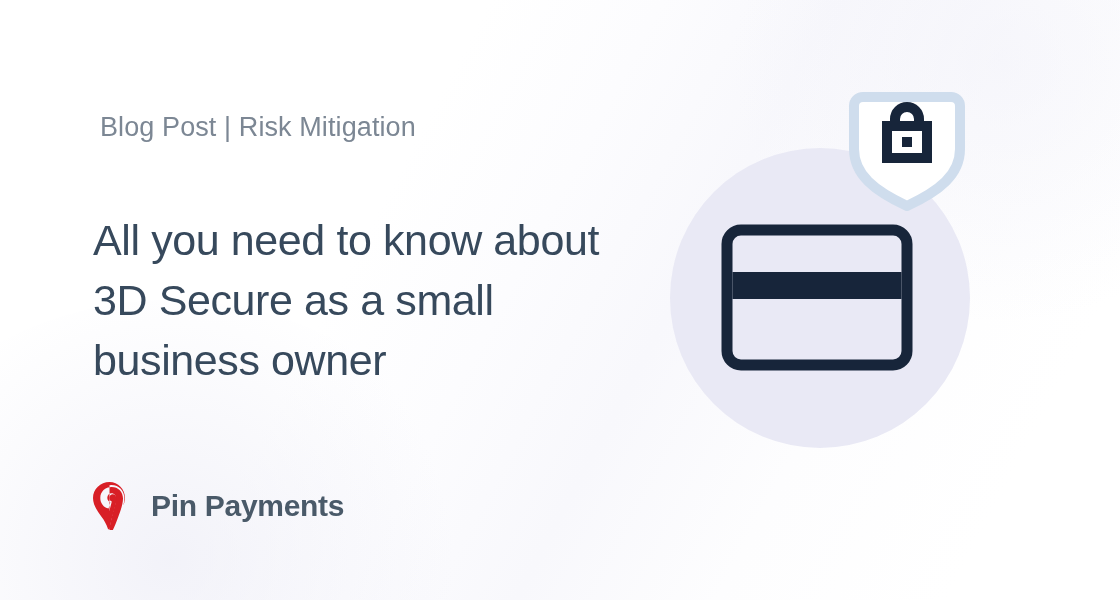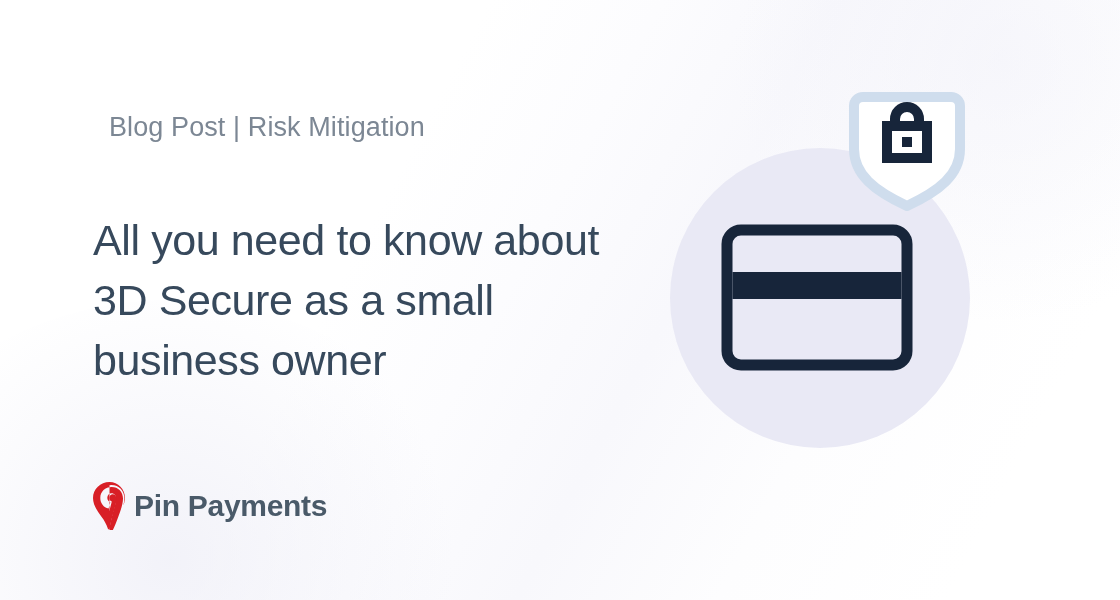--- a/index.html
+++ b/index.html
@@ -44,21 +44,21 @@
 
   
   #text-column {
     position:absolute;
     left:93px; top:0;
     width:580px; height:600px;
   }
 
   #kicker {
     position:absolute;
-    top:112px; left:16px;
+    top:112px; left:7px;
     font-size:27px;
     font-weight:400;
     letter-spacing:.1px;
     color:#7c8794;
     white-space:nowrap;
   }
 
   #headline {
     position:absolute;
     top:210px; left:0;
@@ -69,21 +69,21 @@
     letter-spacing:-.4px;
     color:#37495c;
   }
 
   
   #logo {
     position:absolute;
     left:0; top:482px;
     display:flex;
     align-items:center;
-    gap:8px;
+    gap:25px;
   }
   #logo-mark { display:block; width:33px; height:48px; }
   #logo-wordmark {
     font-size:30px;
     font-weight:700;
     letter-spacing:-.3px;
     color:#4a5a69;
     white-space:nowrap;
   }
 

